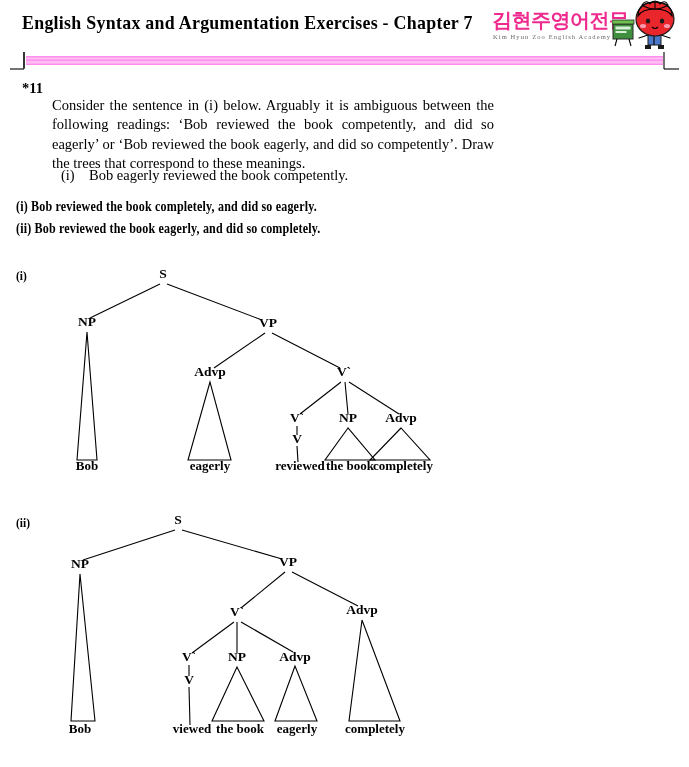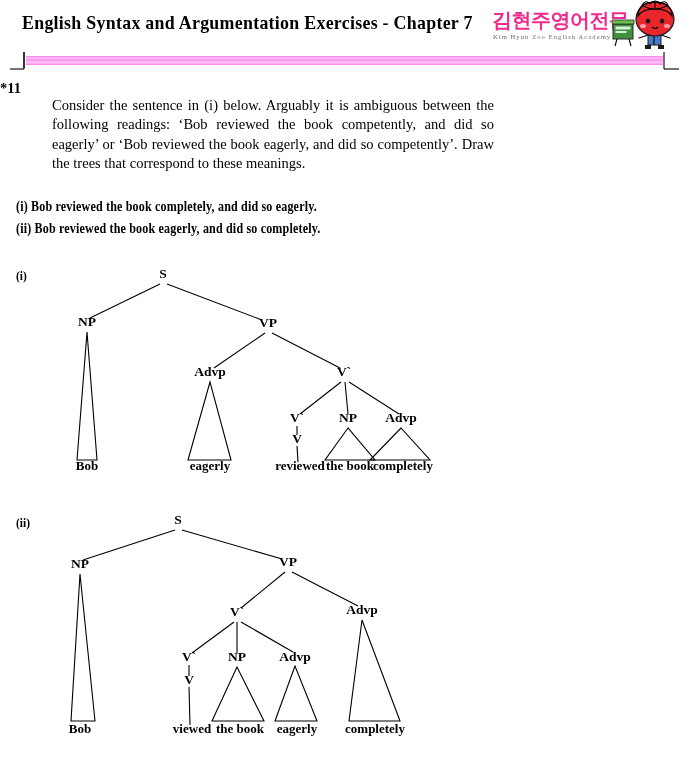--- a/index.html
+++ b/index.html
@@ -77,21 +77,21 @@
     position: absolute;
     left: 0; top: 80px;
     width: 689px;
   }
   .ex-row {
     display: flex;
     align-items: flex-start;
   }
   #ex-number {
     width: 52px;
-    text-align: left;
+    text-align: right;
     padding-right: 9px;
     font-size: 14.5px;
     font-weight: bold;
     box-sizing: border-box;
     flex: none;
   }
   #ex-text {
     width: 442px;
     font-size: 14.5px;
     line-height: 19.4px;
@@ -214,20 +214,23 @@
   <rect x="26" y="4" width="637" height="1.4" fill="#ff8ded"></rect>
   <rect x="26" y="7.5" width="637" height="1.4" fill="#ff8ded"></rect>
   <rect x="26" y="11.6" width="637" height="1.4" fill="#ff8ded"></rect>
 </svg>
 
 <div id="exercise">
   <div class="ex-row">
     <div id="ex-number">*11</div>
     <div id="ex-text">Consider the sentence in (i) below. Arguably it is ambiguous between the following readings: ‘Bob reviewed the book competently, and did so eagerly’ or ‘Bob reviewed the book eagerly, and did so competently’. Draw the trees that correspond to these meanings.</div>
   </div>
+  <div id="ex-example">
+    <span class="lbl">(i)</span><span>Bob eagerly reviewed the book competently.</span>
+  </div>
 </div>
 
 <div class="reading" id="reading-i">(i) Bob reviewed the book completely, and did so eagerly.</div>
 <div class="reading" id="reading-ii">(ii) Bob reviewed the book eagerly, and did so completely.</div>
 
 <div class="tree-tag" id="tag-i">(i)</div>
 <svg id="tree-one" viewBox="0 0 500 230">
   <g>
 
     <line x1="160" y1="26" x2="90" y2="60"></line>

